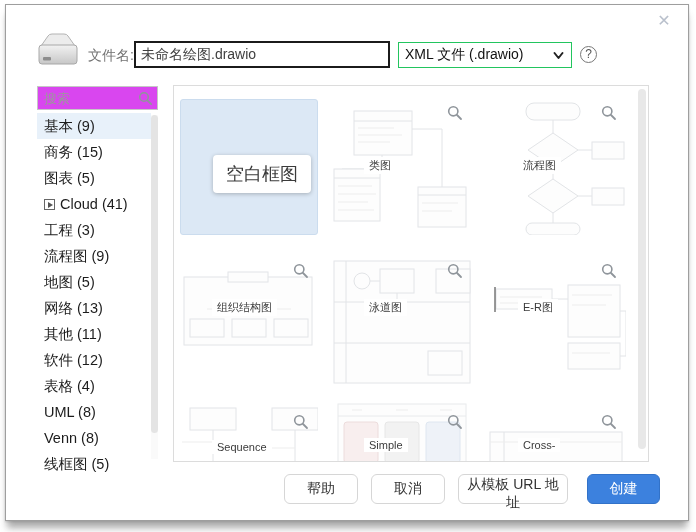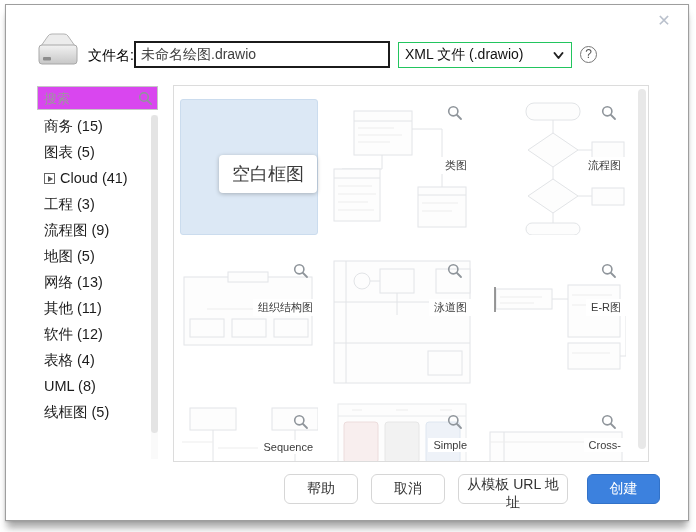--- a/index.html
+++ b/index.html
@@ -7,21 +7,21 @@
   #stage{position:relative;width:696px;height:532px;overflow:hidden;background:#fff;}
   #dialog{
     position:absolute;left:5px;top:4px;width:684px;height:517px;background:#fff;
     border:1px solid #9e9e9e;
     box-shadow:0 9px 7px -2px rgba(70,70,70,0.45), 0 1px 2px rgba(0,0,0,0.15);
   }
   
   .close-x{position:absolute;left:648px;top:6px;width:20px;height:20px;color:#b9c0cc;font-size:16px;
     line-height:20px;text-align:center;cursor:pointer;font-weight:bold;}
   .disk-icon{position:absolute;left:30px;top:27px;}
-  .fname-label{position:absolute;left:82px;top:42px;font-size:14px;color:#000000;}
+  .fname-label{position:absolute;left:82px;top:42px;font-size:14px;color:#737373;}
   .fname-input{position:absolute;left:128px;top:36px;width:256px;height:27px;border:2px solid #1b1b1b;
     font-size:14px;padding:0 5px;color:#404040;outline:none;font-family:inherit;background:#fff;}
   .ftype-select{position:absolute;left:392px;top:37px;width:174px;height:26px;border:1px solid #22c55e;
     background:#fff;font-size:14px;color:#111;display:flex;align-items:center;padding:0 6px;cursor:pointer;}
   .ftype-select .sel-text{flex:1;white-space:nowrap;overflow:hidden;}
   .ftype-select svg{flex:0 0 auto;}
   .help-circle{position:absolute;left:574px;top:41px;width:17px;height:17px;border:1px solid #777;
     border-radius:50%;color:#555;font-size:12px;line-height:15px;text-align:center;cursor:pointer;background:#fff;}
   
   .search-box{position:absolute;left:31px;top:81px;width:121px;height:24px;border:1px solid #c6c6c6;background:#d946ef;}
@@ -38,21 +38,21 @@
   .expand-ic{display:inline-block;width:11px;height:11px;border:1px solid #666;margin-right:5px;position:relative;
     vertical-align:-1px;background:#fff;}
   .expand-ic::after{content:"";position:absolute;left:3px;top:2px;border-left:5px solid #555;
     border-top:3px solid transparent;border-bottom:3px solid transparent;}
   
   .panel{position:absolute;left:167px;top:80px;width:476px;height:377px;border:1px solid #dcdcdc;
     background:#fff;overflow:hidden;}
   .panel-scroll{position:absolute;right:2px;top:3px;width:8px;height:368px;}
   .panel-thumb{position:absolute;left:0;top:0;width:8px;height:360px;background:#e8e8e8;border-radius:5px;}
   .tile{position:absolute;cursor:pointer;}
-  .tile-label{position:absolute;left:0;right:0;display:flex;justify-content:flex-end;pointer-events:none;margin-left:32px;}
+  .tile-label{position:absolute;left:0;right:0;display:flex;justify-content:flex-start;pointer-events:none;margin-left:32px;}
   .tile-label span{background:#fff;color:#3b3b3b;font-size:11px;padding:1px 5px;white-space:nowrap;}
   .tile.selected{background:#dce8f5;border:1px solid #cbdcee;border-radius:3px;}
   .tile.selected .tile-label span{border-radius:4px;padding:7px 13px;font-size:18px;
     box-shadow:0 1px 4px rgba(0,0,0,0.25);}
   .mag-ic{position:absolute;right:9px;top:6px;cursor:pointer;}
   .tile .sketch{position:absolute;left:0;top:0;}
   
   .btn{position:absolute;top:469px;height:30px;border:1px solid #d6d6d6;background:#fff;border-radius:6px;
     font-size:14px;color:#333;font-family:inherit;cursor:pointer;text-align:center;}
   .btn.primary{background:#3c81de;border-color:#3272c8;color:#fff;}
@@ -92,31 +92,33 @@
     <input type="text" placeholder="搜索" style="">
     <span class="search-mag">
       <svg width="15" height="15" viewBox="0 0 15 15">
         <circle cx="6" cy="6" r="4.3" fill="none" stroke="#8f959b" stroke-width="1.5"></circle>
         <line x1="9.4" y1="9.4" x2="13.2" y2="13.2" stroke="#8f959b" stroke-width="1.7" stroke-linecap="round"></line>
       </svg>
     </span>
   </div>
 
   <div class="sb-list">
+    <div class="sb-item selected"><span>基本 (9)</span></div>
     <div class="sb-item"><span>商务 (15)</span></div>
     <div class="sb-item"><span>图表 (5)</span></div>
     <div class="sb-item"><span class="expand-ic"></span><span>Cloud (41)</span></div>
     <div class="sb-item"><span>工程 (3)</span></div>
     <div class="sb-item"><span>流程图 (9)</span></div>
     <div class="sb-item"><span>地图 (5)</span></div>
     <div class="sb-item"><span>网络 (13)</span></div>
     <div class="sb-item"><span>其他 (11)</span></div>
     <div class="sb-item"><span>软件 (12)</span></div>
     <div class="sb-item"><span>表格 (4)</span></div>
     <div class="sb-item"><span>UML (8)</span></div>
+    <div class="sb-item"><span>Venn (8)</span></div>
     <div class="sb-item"><span>线框图 (5)</span></div>
     <div class="sb-scroll">
           <div class="sb-thumb"></div>
         </div>
   </div>
 
   <div class="panel">
 
     <div class="tile selected" style="left:6px;top:13px;width:138px;height:136px;">
       <div class="tile-label" style="top:55px;">

